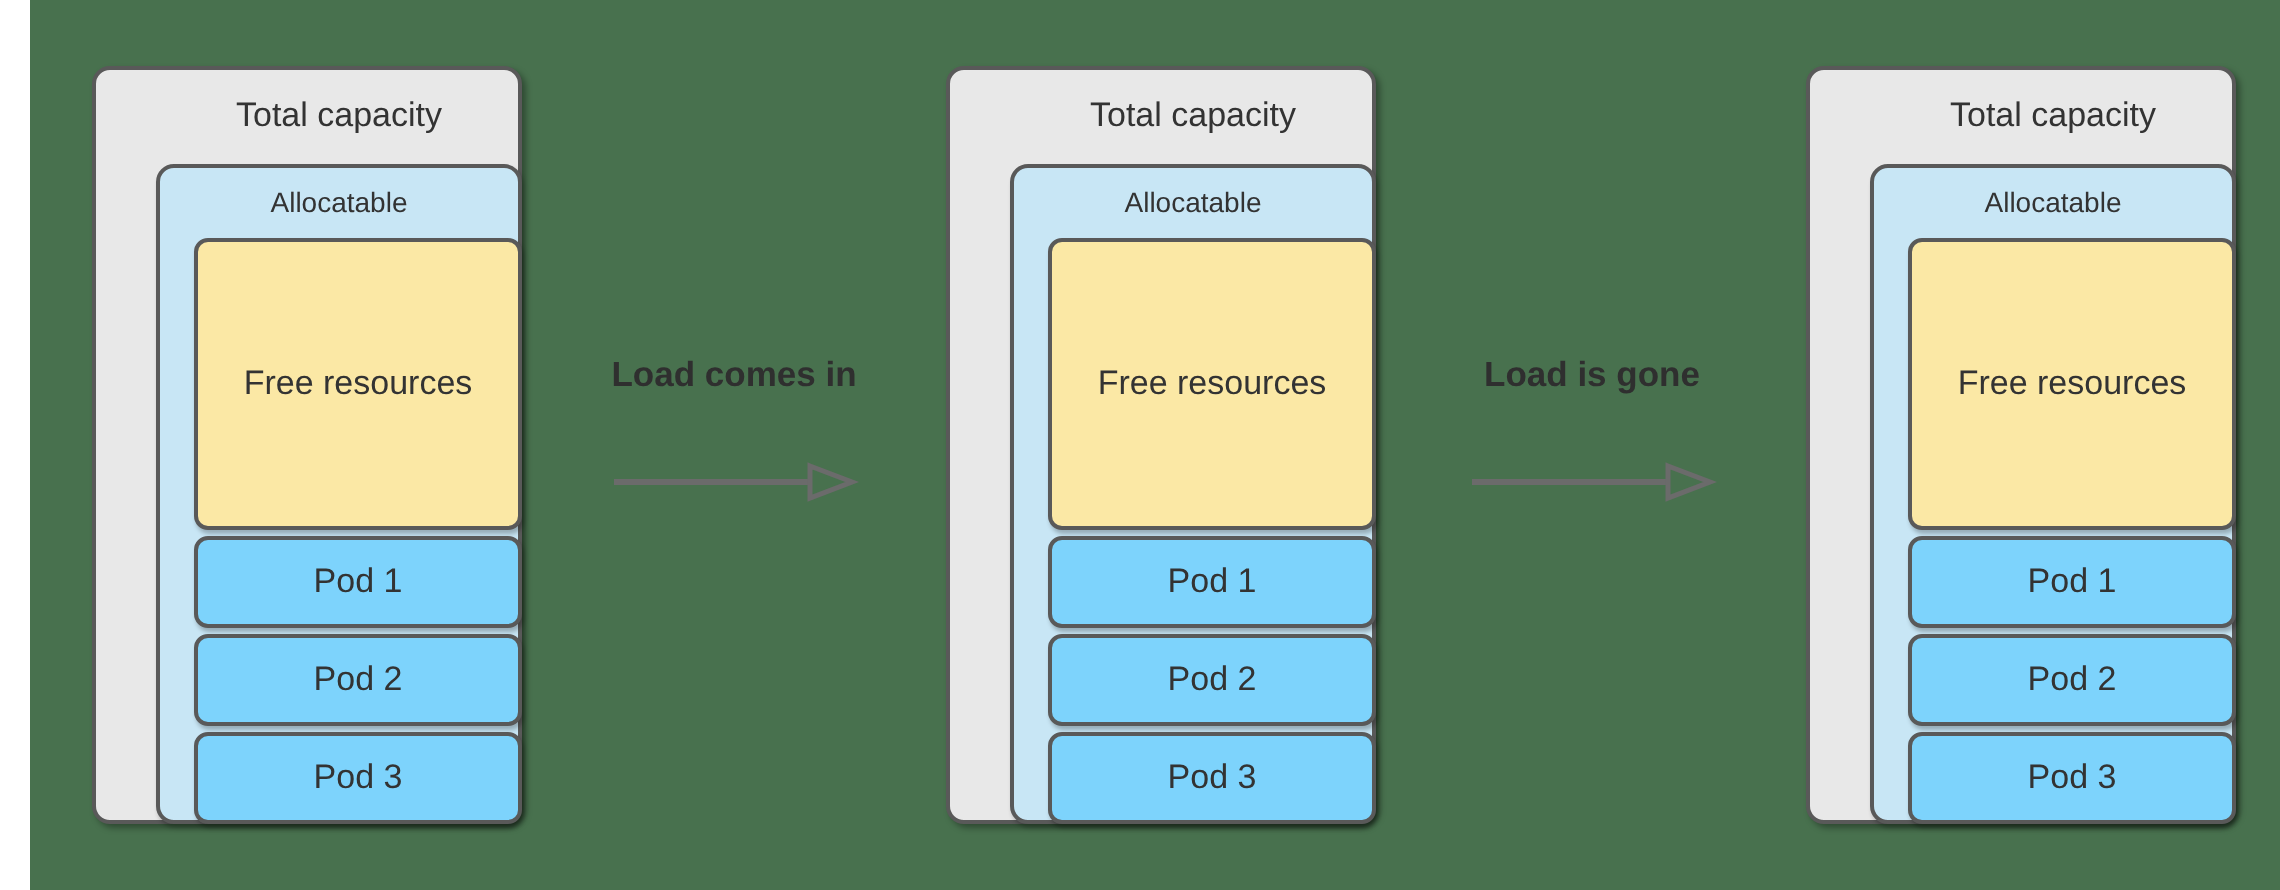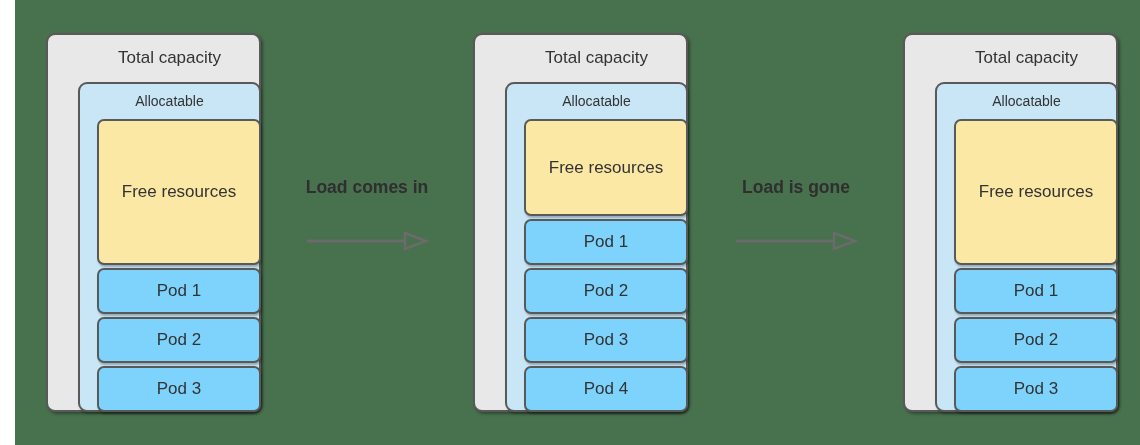--- a/index.html
+++ b/index.html
@@ -154,21 +154,20 @@
   <div class="column col-2">
     <div class="capacity-box"></div>
     <div class="capacity-label">Total capacity</div>
     <div class="alloc-box"></div>
     <div class="alloc-label">Allocatable</div>
     <div class="stack">
       <div class="free-box">Free resources</div>
       <div class="pod-box">Pod 1</div>
       <div class="pod-box">Pod 2</div>
       <div class="pod-box">Pod 3</div>
-      <div class="pod-box">Pod 4</div>
     </div>
   </div>
 
   <div class="transition t-2">
     <div class="transition-label">
       <div>Load is gone</div>
     </div>
     <div class="arrow-wrap">
       <svg width="125" height="22" viewBox="0 0 125 22">
         <line x1="2" y1="11" x2="100" y2="11" stroke="#6B6B6B" stroke-width="3"></line>

